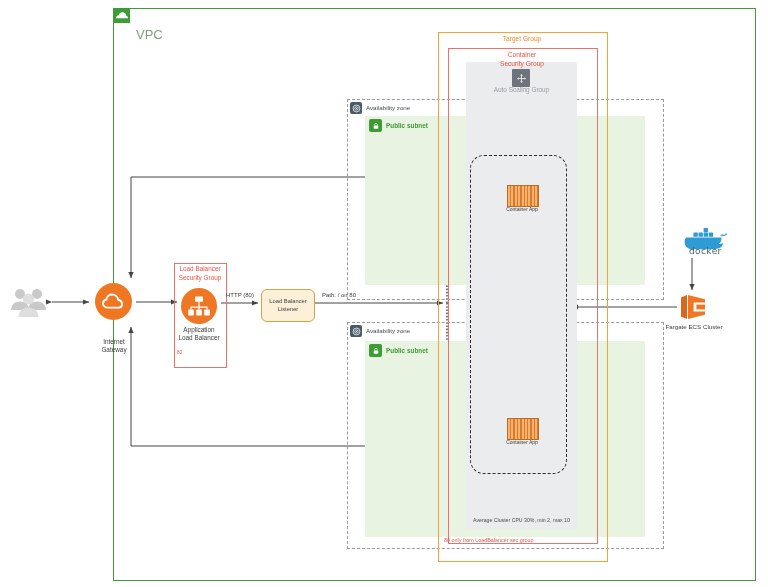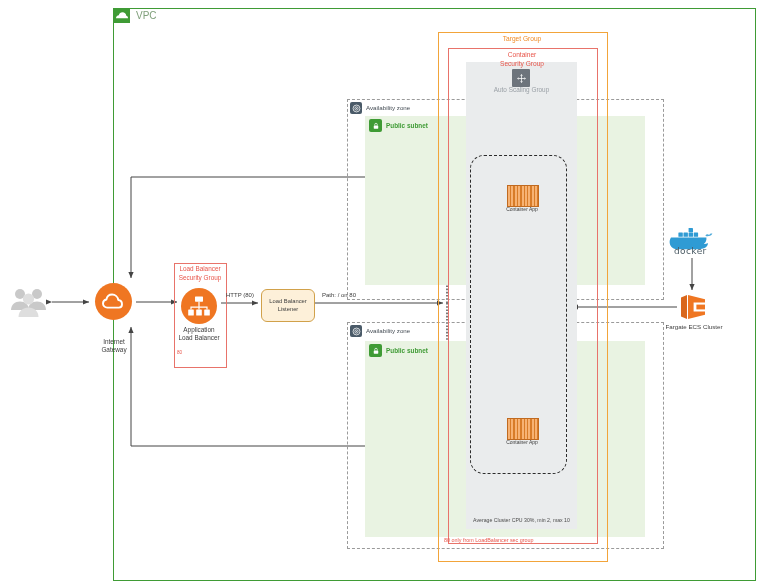--- a/index.html
+++ b/index.html
@@ -8,21 +8,21 @@
        font-family:"Liberation Sans","DejaVu Sans",sans-serif;
        -webkit-font-smoothing:antialiased;}
   #canvas{position:absolute;left:0;top:0;width:768px;height:587px;}
   .abs{position:absolute;}
   .lbl{position:absolute;white-space:nowrap;line-height:1.15;}
 
   
   .vpc-box{left:113px;top:8px;width:641px;height:571px;
            border:1.4px solid #3f9b35;background:transparent;}
   .vpc-tag{left:113px;top:8px;width:17px;height:15px;background:#3f9b35;}
-  .vpc-label{left:136px;top:10px;font-size:10px;color:#7f9f7a;text-align:center;}
+  .vpc-label{left:136px;top:28px;font-size:13px;color:#7f9f7a;text-align:center;}
 
   .az-box{border:1px dashed #9a9a9a;background:transparent;}
   .az1{left:347px;top:99px;width:315px;height:199px;}
   .az2{left:347px;top:322px;width:315px;height:225px;}
   .az-icon{width:12px;height:12px;background:#4a5a68;border-radius:2px;
            display:flex;align-items:center;justify-content:center;}
   .az-icon svg{display:block;}
   .az-row{display:flex;align-items:center;gap:4px;}
   .az-text{font-size:6.2px;color:#444c54;}
 
@@ -81,21 +81,21 @@
   .container-app{width:30px;height:20px;background:#ef9040;
                  border:1px solid #c06a20;
                  background-image:repeating-linear-gradient(90deg,
                     #f7b273 0px,#f7b273 2px,#d87c28 2px,#d87c28 3.4px);}
   .capp1{left:507px;top:185px;}
   .capp2{left:507px;top:418px;}
   .capp-label{width:56px;text-align:center;font-size:5px;color:#3d3d3d;}
   .capp1-label{left:494px;top:207px;}
   .capp2-label{left:494px;top:440px;}
 
-  .docker{left:668px;top:222px;width:46px;height:34px;}
+  .docker{left:683px;top:222px;width:46px;height:34px;}
   .fargate{left:679px;top:293px;width:28px;height:28px;}
   .fargate-label{left:655px;top:323px;width:78px;text-align:center;
                  font-size:6.2px;color:#3d3d3d;}
 
   
   .edge-label{font-size:6px;color:#3d3d3d;}
   .lbl-http{left:226px;top:292px;}
   .lbl-path{left:322px;top:292px;}
 </style>
 </head>

